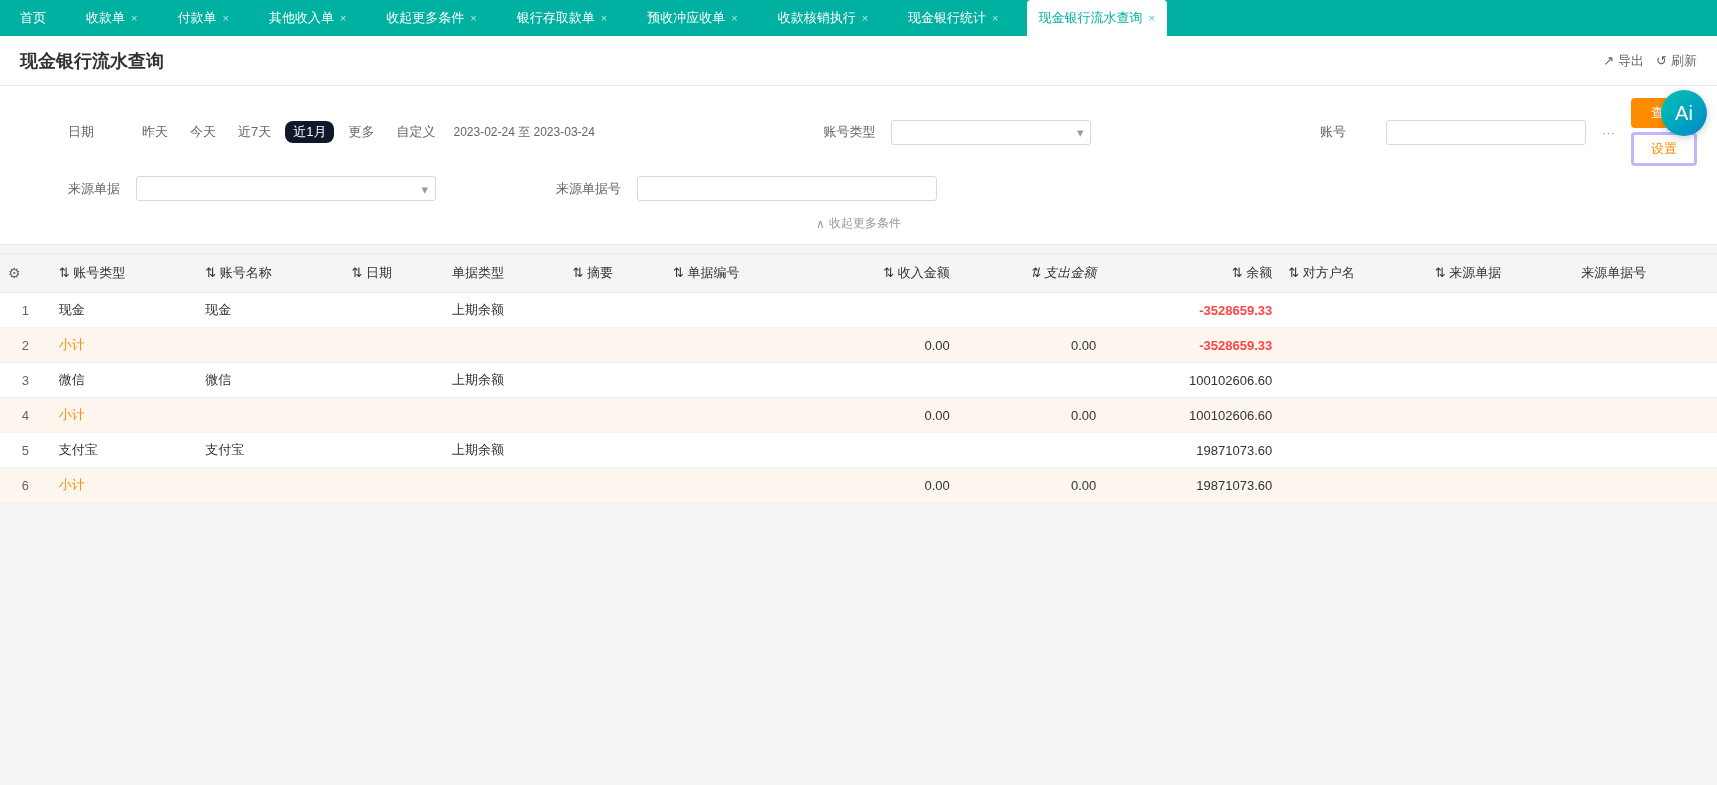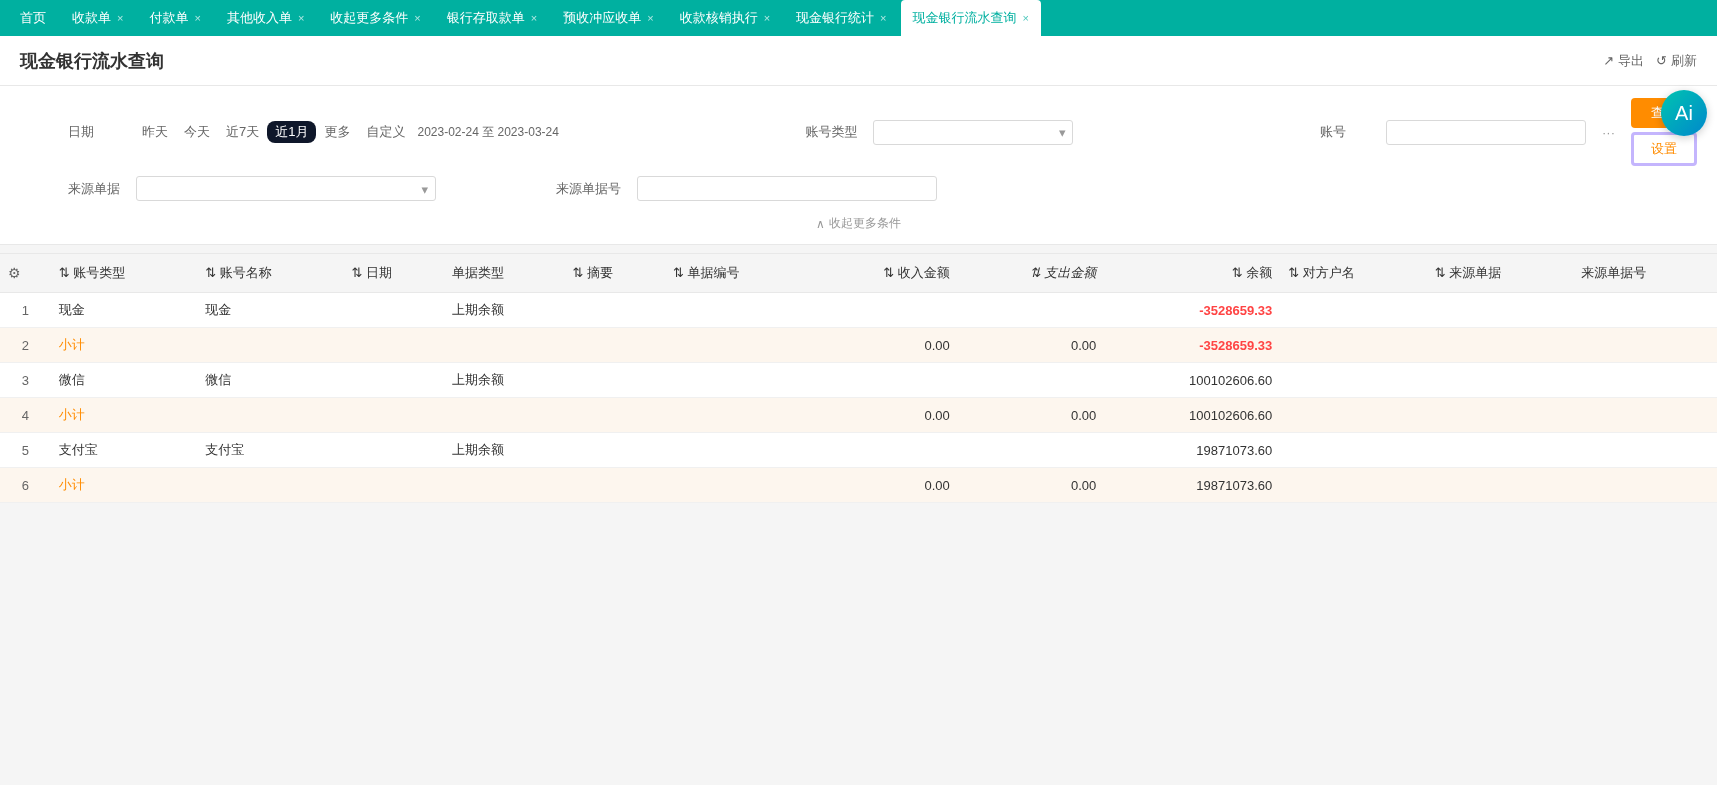--- a/index.html
+++ b/index.html
@@ -5,21 +5,21 @@
     * { box-sizing: border-box; margin: 0; padding: 0; }
     body { font-family: 'Microsoft YaHei', Arial, sans-serif; font-size: 13px; background: #f5f5f5; }
 
     
     .top-nav {
       background: #00b0a0;
       display: flex;
       align-items: center;
       height: 36px;
       padding: 0 8px;
-      gap: 2px;
+      gap: 16px;
       overflow: hidden;
     }
     .nav-tab {
       color: #fff;
       padding: 0 12px;
       height: 36px;
       display: flex;
       align-items: center;
       gap: 6px;
       cursor: pointer;
@@ -86,20 +86,21 @@
     }
     .filter-label {
       color: #666;
       white-space: nowrap;
       min-width: 50px;
       margin-left: 48px;
     }
     .date-options {
       display: flex;
       align-items: center;
+      gap: 6px;
     }
     .date-btn {
       padding: 2px 8px;
       border-radius: 3px;
       cursor: pointer;
       color: #666;
       font-size: 13px;
     }
     .date-btn.active {
       background: #0f172a;

